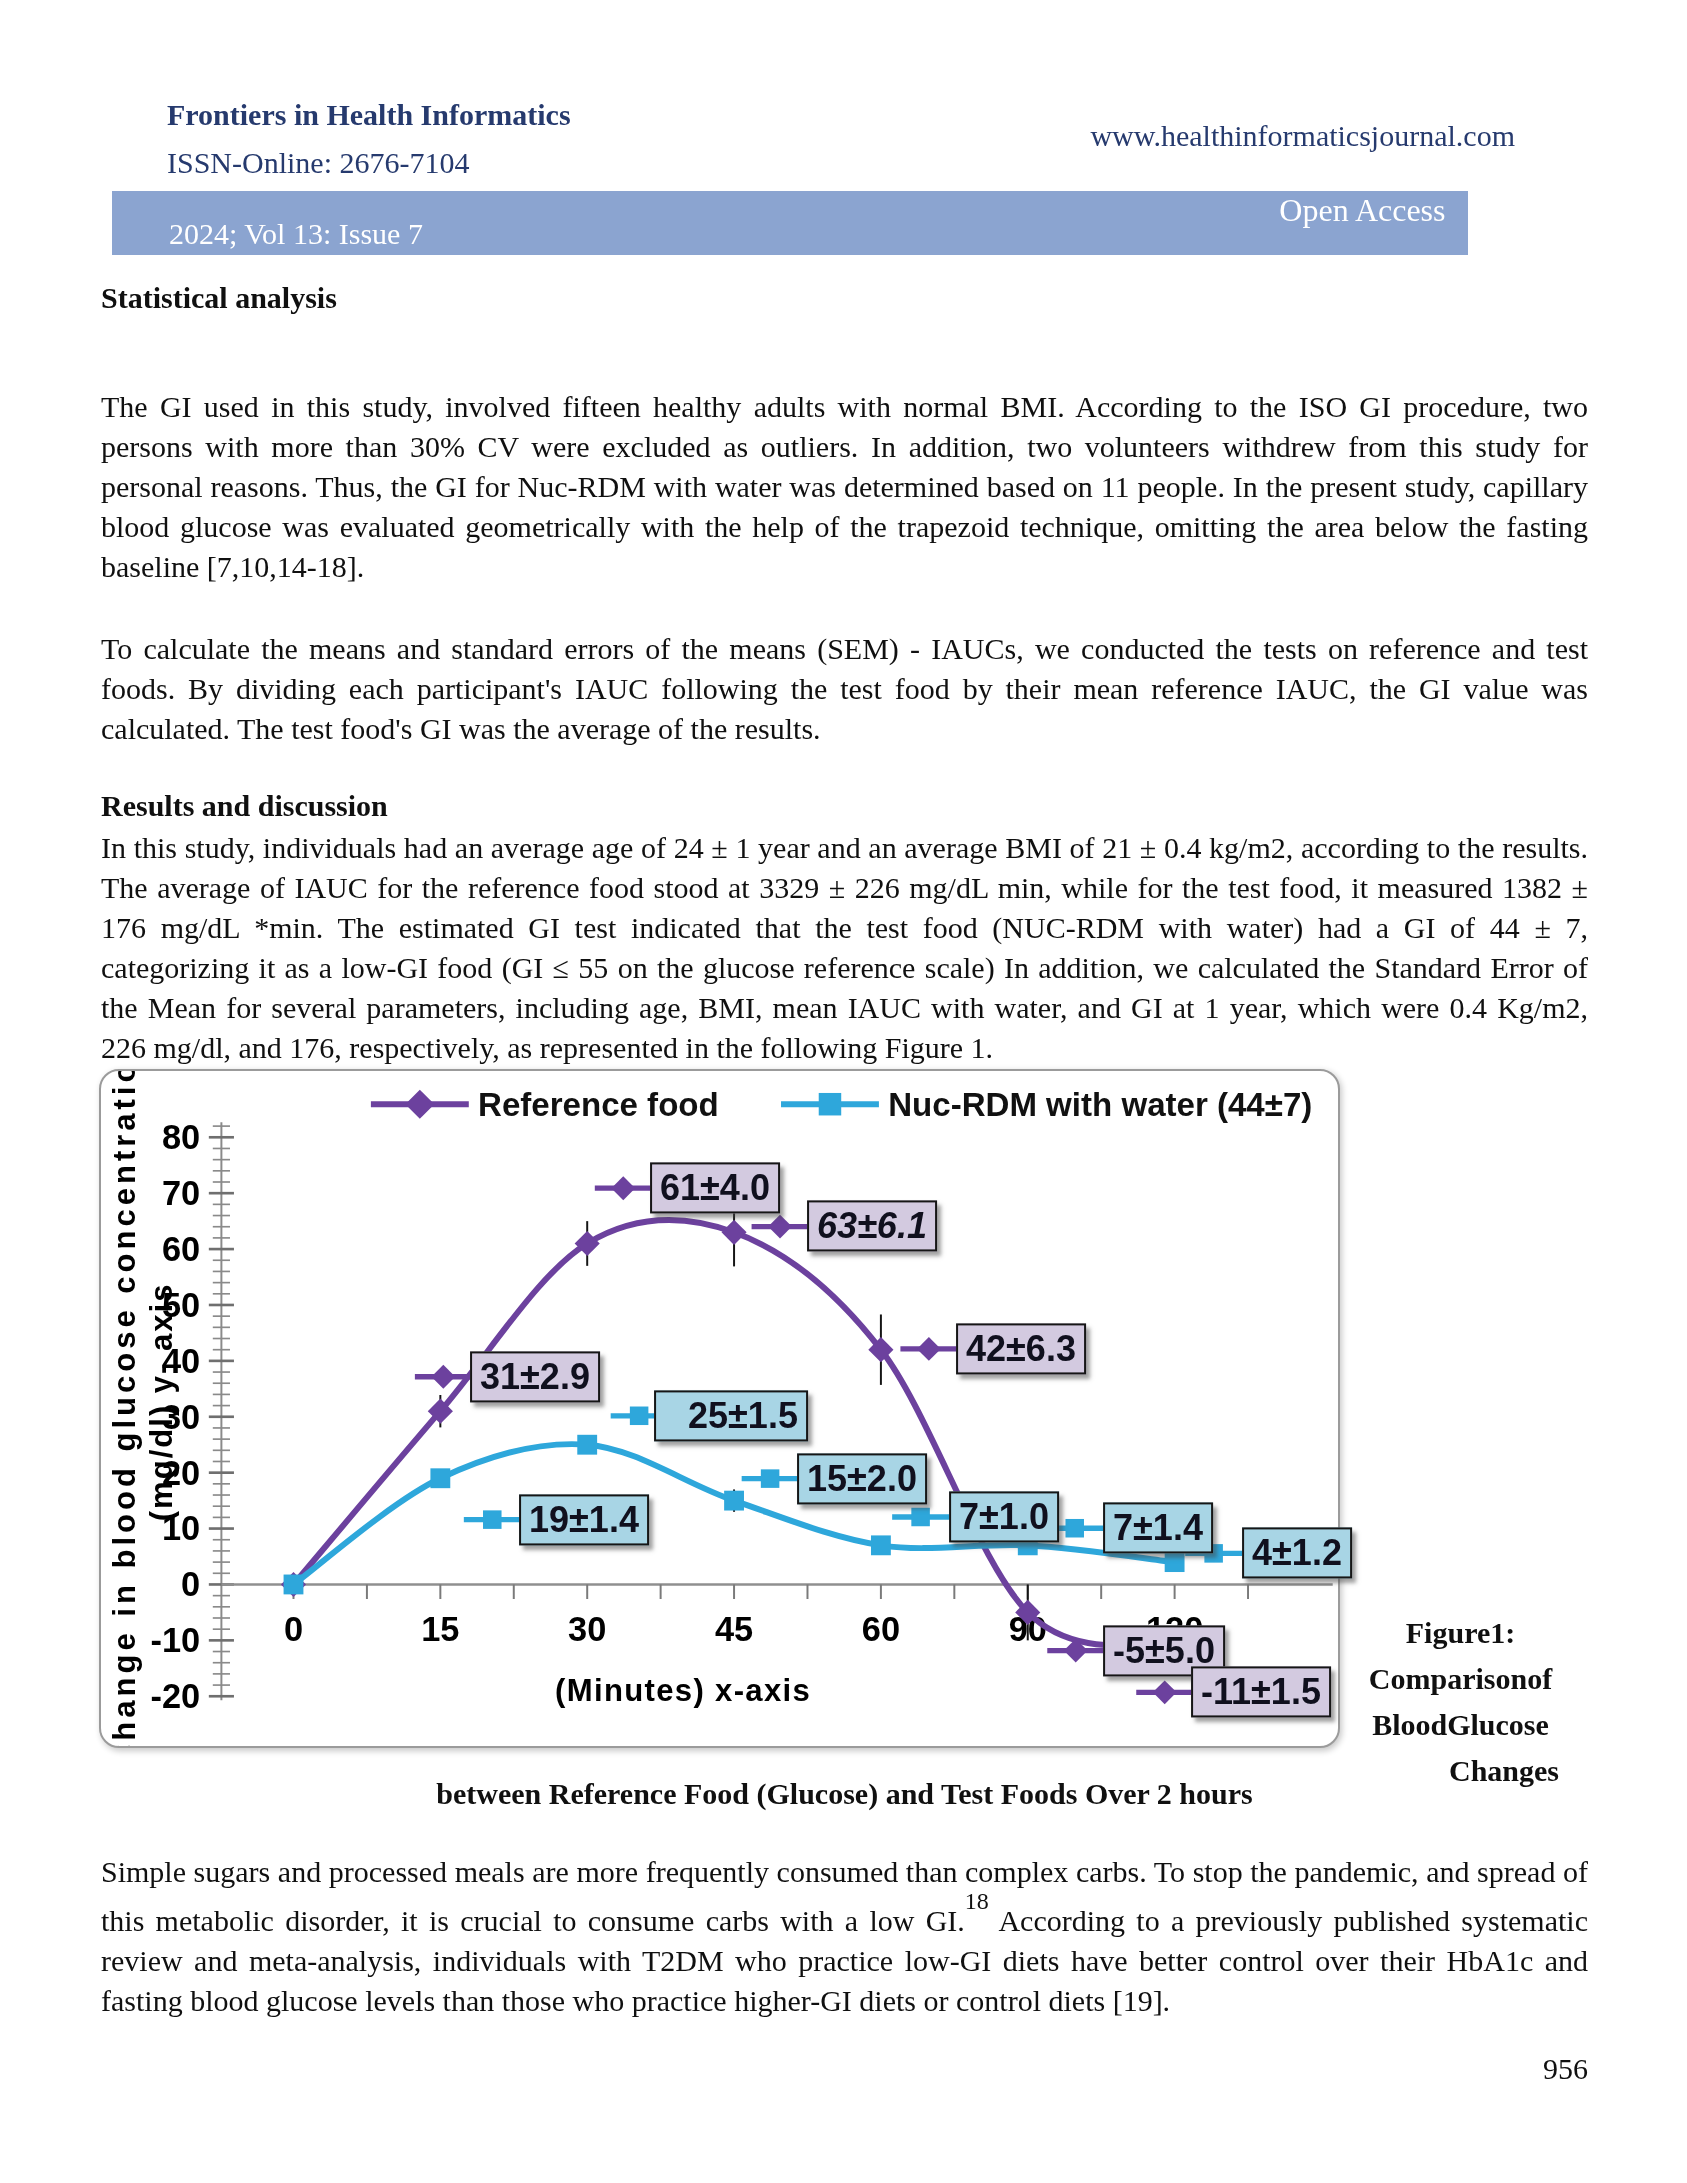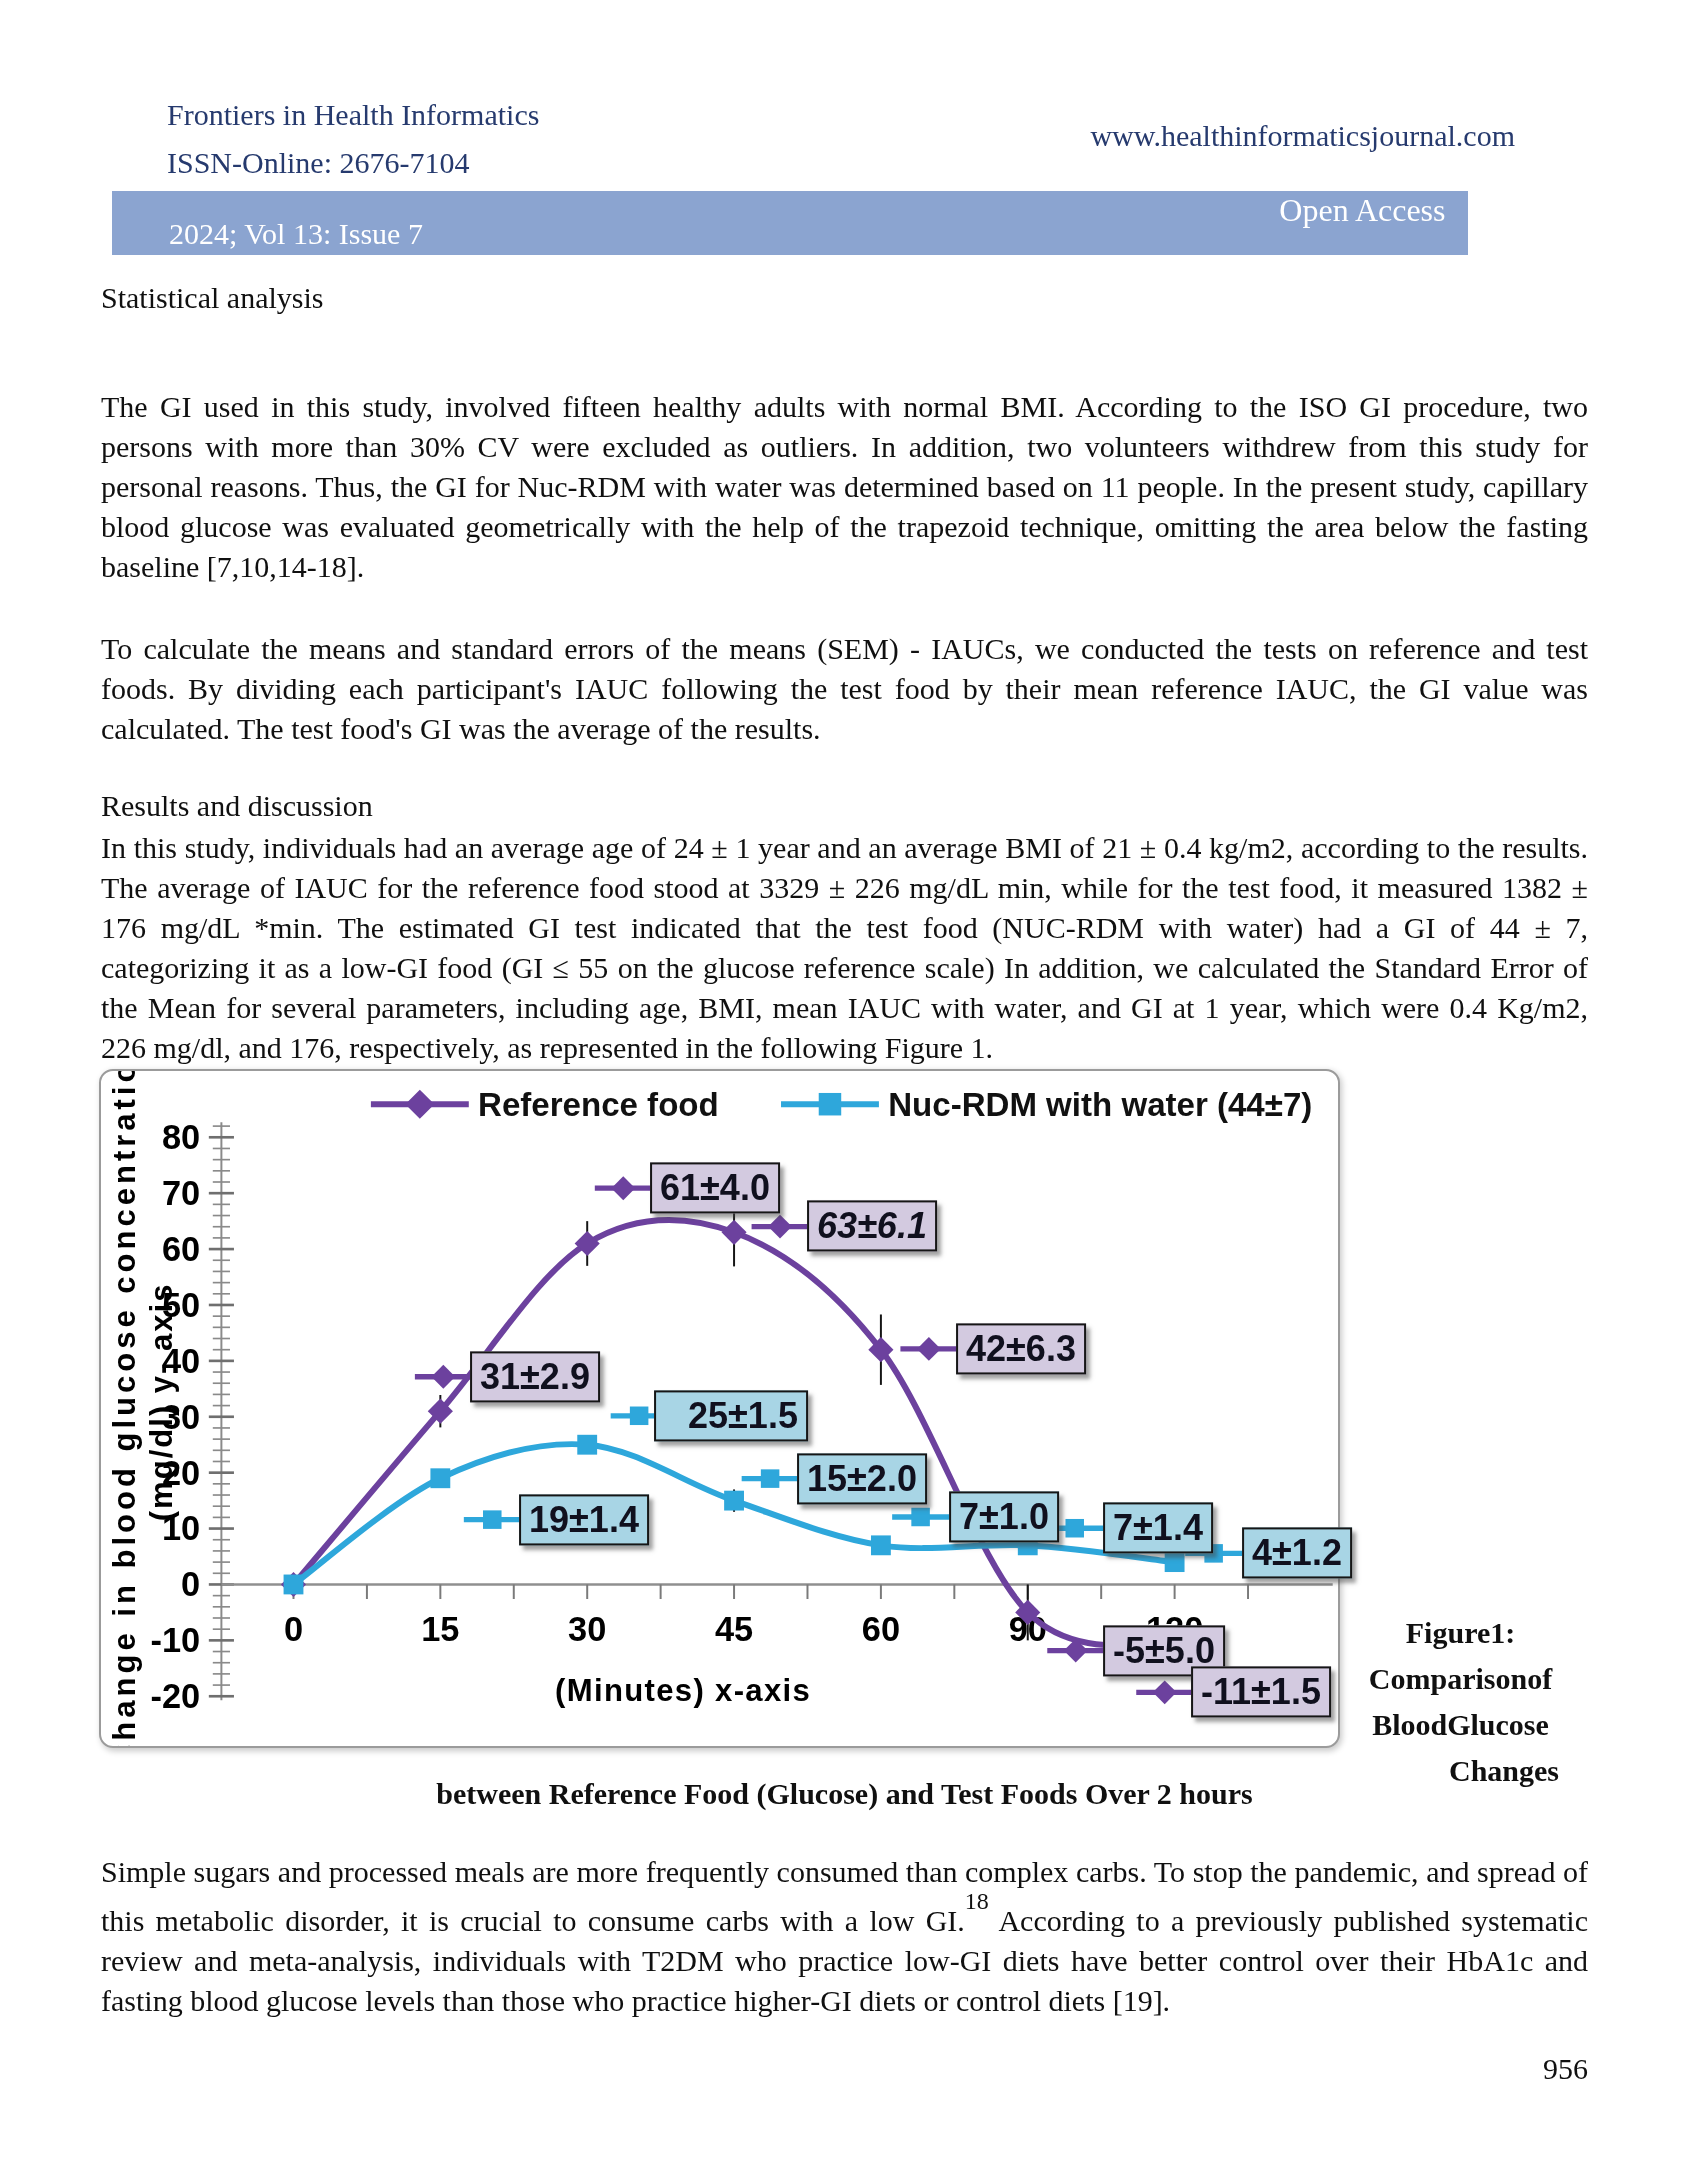--- a/index.html
+++ b/index.html
@@ -1,30 +1,30 @@
 <!DOCTYPE html>
 <html style="font-size:10.6px"><head>
 <meta charset="utf-8">
 <style>
   html,body{margin:0;padding:0;}
   body{width:1688px;height:2183px;background:#ffffff;position:relative;overflow:hidden;
        font-family:"Liberation Serif",serif;color:#101010;}
   .abs{position:absolute;}
   .navy{color:#263a6e;}
-  .serif-head{font-size:30px;font-weight:normal;}
+  .serif-head{font-size:30px;font-weight:bold;}
   .body-text{left:101px;width:1487px;font-size:30px;line-height:40px;text-align:justify;}
   .banner{left:112px;top:191px;width:1356px;height:64px;background:#8ba4d0;}
   .banner span{color:#ffffff;font-size:30px;}
   .banner .issue{position:absolute;left:57px;bottom:4px;}
   .banner .badge{position:absolute;right:22.5px;top:1.3px;font-size:32px;}
   .hdr-title{left:167px;top:98px;font-size:30px;}
   .hdr-issn{left:167px;top:146px;font-size:30px;}
   .hdr-web{right:173px;top:99px;font-size:30px;text-decoration:none;margin-top:20px;}
   .chart{left:99px;top:1069px;width:1237px;height:675px;background:#ffffff;
-         border:2px solid #9b9b9b;border-radius:14px;box-shadow:2px 2.6px 6px rgba(0,0,0,.22);}
+         border:2px solid #9b9b9b;border-radius:20px;box-shadow:2px 2.6px 6px rgba(0,0,0,.22);}
   .chart svg{position:absolute;left:0;top:0;z-index:1;}
   .plabel{position:absolute;transform:translate(-50%,-50%);z-index:3;
           font-family:"Liberation Sans",sans-serif;font-weight:700;font-size:36px;color:#10101e;
           border:2px solid #161616;padding:2.6px 8px;white-space:nowrap;
           box-shadow:4px 4.6px 4px rgba(70,70,70,.5);}
   .cap-side{left:1362px;top:1616px;width:197px;font-size:30px;font-weight:bold;}
   .cap-side .cline{display:flex;justify-content:center;height:46px;}
   .cap-side .cline.last{justify-content:flex-end;}
   .cap-bottom{left:101px;top:1777px;width:1487px;font-size:30px;font-weight:bold;text-align:center;}
   .pnum{right:100px;top:2052px;font-size:30px;}

